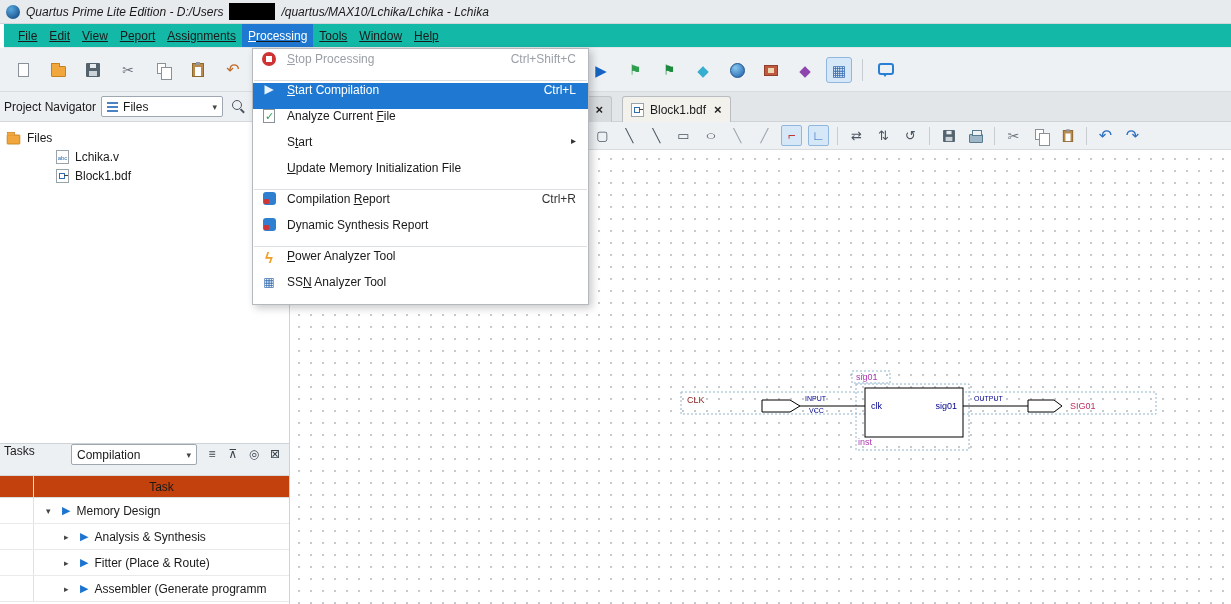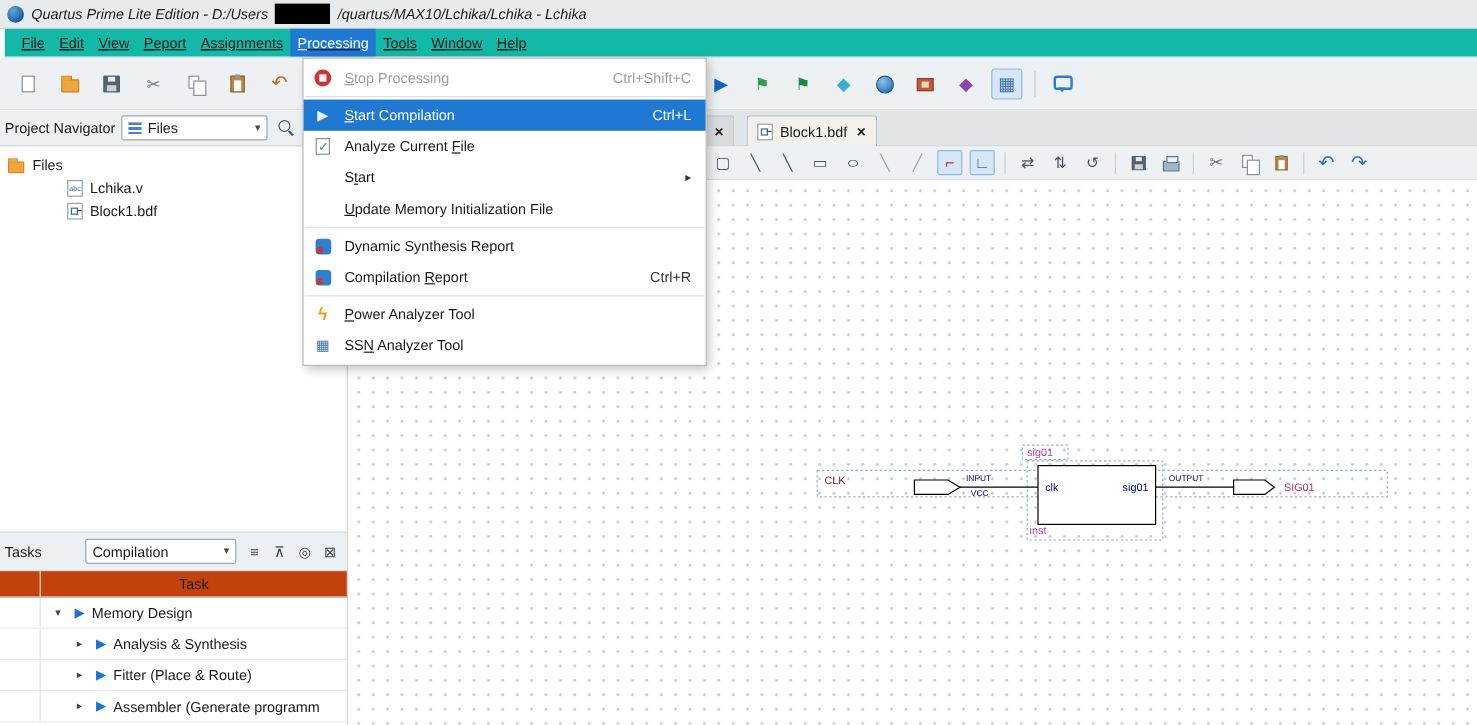--- a/index.html
+++ b/index.html
@@ -81,21 +81,21 @@
   .combo { height:21px; background:#fff; border:1px solid #9fa8b0; border-radius:2px; display:flex; align-items:center; gap:5px; padding:0 5px; }
   .pn-combo { width:122px; }
   .tasks-combo { width:148px; }
   .combo .arr { margin-left:auto; font-size:9px; color:#444; }
   .icon-btn { width:20px; height:20px; display:flex; align-items:center; justify-content:center; color:#3a444e; font-size:12px; }
   .tree { padding-top:6px; }
   .tree-row { height:19px; display:flex; align-items:center; gap:6px; padding-left:6px; }
   .tree-row.child { padding-left:8px;margin-left:48px; }
 
   .tasks-panel { position:absolute; left:0; top:443px; width:290px; height:161px; background:#fff; border-right:1px solid #cfd3d6; border-top:1px solid #cfd3d6; }
-  .tasks-header { height:32px; background:#edf0f2; border-bottom:1px solid #d5d9dc; display:flex; align-items:center; padding:0 4px; gap:5px; }
+  .tasks-header { height:32px; background:#edf0f2; border-bottom:1px solid #d5d9dc; display:flex; align-items:flex-start; padding:0 4px; gap:5px; }
   .th-title { width:74px; }
   .th-btns { margin-left:auto; display:flex; gap:1px; }
   .t-hrow { height:22px; display:flex; background:#c2410c; border-bottom:1px solid #d9dde0; }
   .gutter { width:34px; border-right:1px solid #dfe2e5; flex:0 0 auto; }
   .t-h { flex:1; display:flex; align-items:center; justify-content:center; }
   .t-row { height:26px; display:flex; border-bottom:1px solid #e8eaec; }
   .t-cell { flex:1; display:flex; align-items:center; gap:6px; padding-left:12px; }
   .t-cell.child { padding-left:30px; }
   .expander { width:10px; color:#444; font-size:9px; }
   .play-ic { color:#1b74d0; font-size:11px; }
@@ -114,21 +114,21 @@
   .g-ellipse { display:inline-block; transform:scaleX(1.45); }
   .g-bold { font-weight:bold; }
   .g-light { color:#9aa4ae; }
 
   .canvas { position:absolute; left:290px; top:150px; right:0; bottom:0; background:#fff; background-image:radial-gradient(#c6cacf 1px, transparent 1.3px); background-size:12px 12px; background-position:3px 3px; }
   .canvas svg { position:absolute; left:0; top:0; }
   .canvas text { font-family:"Liberation Sans","DejaVu Sans",sans-serif; }
 
   
   .dropdown { position:absolute; left:252px; top:48px; width:337px; background:#fff; border:1px solid #b5b9bd; box-shadow:3px 3px 8px rgba(0,0,0,0.22); z-index:50; padding:3px 0; }
-  .dd-item { height:26px; display:flex; align-items:center; gap:8px; padding:0 12px 0 6px; }
+  .dd-item { height:26px; display:flex; gap:8px; padding:0 12px 0 6px; }
   .dd-icon { width:20px; display:flex; justify-content:center; flex:0 0 auto; }
   .dd-label { flex:1; white-space:nowrap; }
   .dd-short { color:#333; }
   .dd-sub { color:#333; font-size:10px; }
   .dd-item.selected { background:#1f78d1; color:#fff; }
   .dd-item.selected .dd-short { color:#ffffff; }
   .dd-item.selected .g-play { color:#eaf3fc; }
   .dd-item.disabled { color:#9aa0a6; }
   .dd-item.disabled .dd-short { color:#9aa0a6; }
   .dd-sep { height:1px; background:#dcdfe2; margin:2px 1px; }
@@ -455,30 +455,30 @@
   <div class="dd-item">
     <span class="dd-icon"></span>
     <span class="dd-label"><span></span><span class="mn">U</span><span>pdate Memory Initialization File</span></span>
     <span class="dd-short"></span>
   </div>
   <div class="dd-sep"></div>
   <div class="dd-item">
     <span class="dd-icon">
         <span class="i-report"></span>
       </span>
+    <span class="dd-label"><span>Compilation </span><span class="mn">R</span><span>eport</span></span>
+    <span class="dd-short">Ctrl+R</span>
+  </div>
+  <div class="dd-item">
+    <span class="dd-icon">
+        <span class="i-report"></span>
+      </span>
     <span class="dd-label"><span>Dynamic Synthesis Report</span><span class="mn"></span><span></span></span>
     <span class="dd-short"></span>
   </div>
-  <div class="dd-item">
-    <span class="dd-icon">
-        <span class="i-report"></span>
-      </span>
-    <span class="dd-label"><span>Compilation </span><span class="mn">R</span><span>eport</span></span>
-    <span class="dd-short">Ctrl+R</span>
-  </div>
   <div class="dd-sep"></div>
   <div class="dd-item">
     <span class="dd-icon">
         <span class="g-bolt">ϟ</span>
       </span>
     <span class="dd-label"><span></span><span class="mn">P</span><span>ower Analyzer Tool</span></span>
     <span class="dd-short"></span>
   </div>
   <div class="dd-item">
     <span class="dd-icon">

